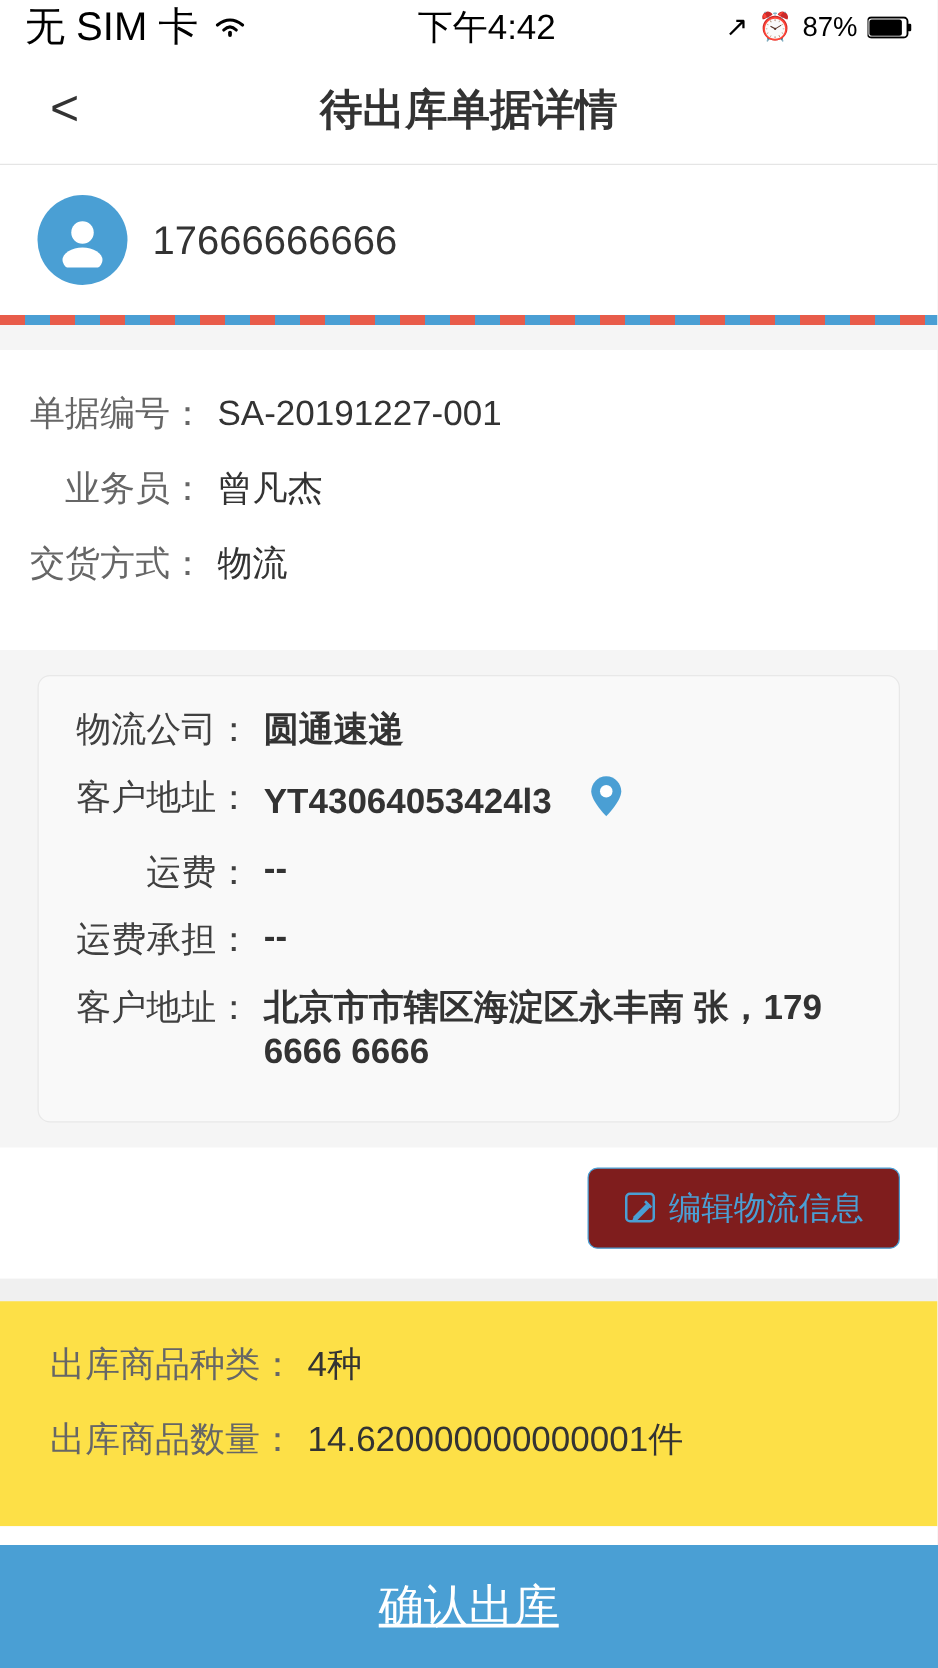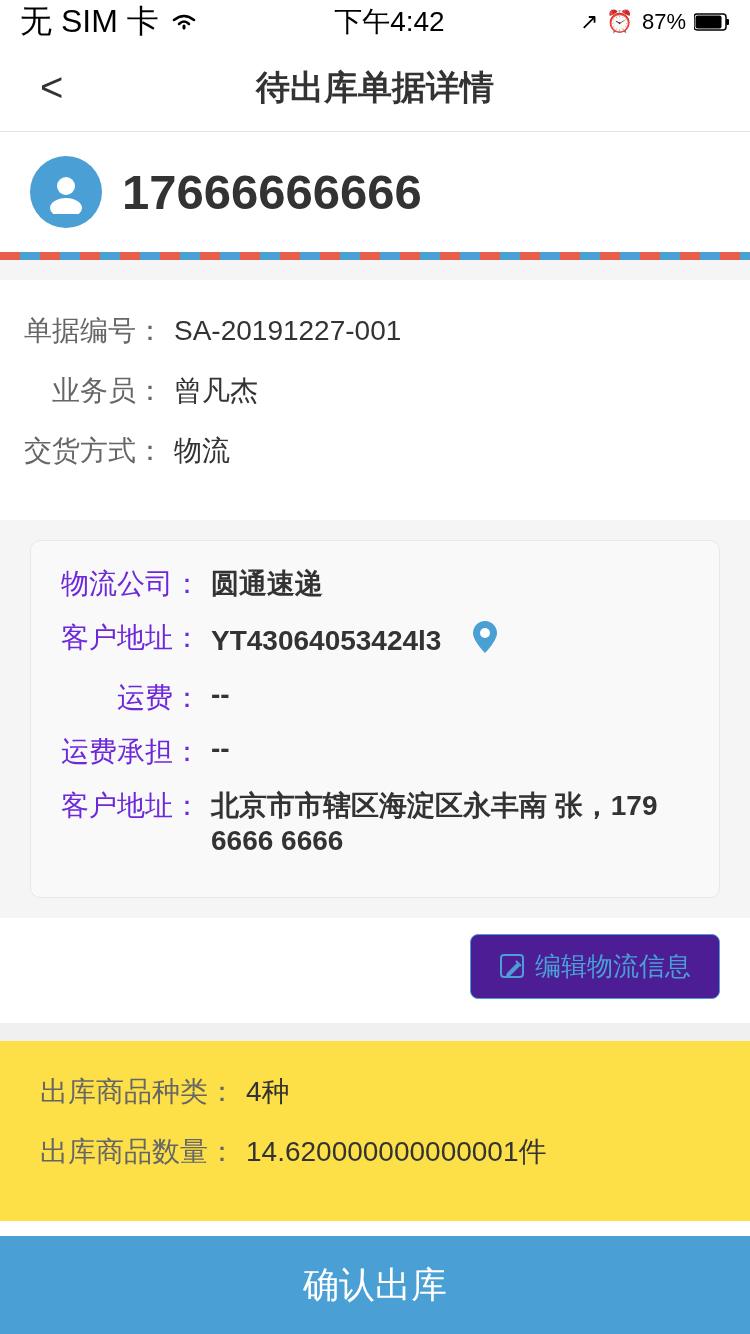--- a/index.html
+++ b/index.html
@@ -66,22 +66,22 @@
       border-radius: 50%;
       background: #4a9fd4;
       display: flex;
       align-items: center;
       justify-content: center;
       color: white;
       font-size: 36px;
       flex-shrink: 0;
     }
     .customer-phone {
-      font-size: 49px;
-      font-weight: 700;
+      font-size: 32px;
+      font-weight: 400;
       color: #333;
     }
 
     
     .dashed-divider {
       height: 8px;
       background: repeating-linear-gradient(
         90deg,
         #e85c4a 0px, #e85c4a 20px,
         #4a9fd4 20px, #4a9fd4 40px
@@ -121,21 +121,21 @@
       margin: 20px 30px;
       padding: 24px 30px;
     }
     .logistics-row {
       display: flex;
       margin-bottom: 16px;
       font-size: 28px;
       align-items: flex-start;
     }
     .logistics-label {
-      color: #6d28d9;
+      color: #404040;
       min-width: 140px;
       text-align: right;
       flex-shrink: 0;
     }
     .logistics-value {
       color: #333;
       margin-left: 10px;
       flex: 1;
       font-weight: bold;
     }
@@ -152,21 +152,21 @@
     
     .action-btn-area {
       background: #fff;
       padding: 16px 30px 24px;
       display: flex;
       justify-content: flex-end;
     }
     .edit-btn {
       border: 1.5px solid #4a9fd4;
       color: #4a9fd4;
-      background: #4c1d95;
+      background: #7f1d1d;
       padding: 14px 28px;
       border-radius: 8px;
       font-size: 26px;
       display: flex;
       align-items: center;
       gap: 8px;
       cursor: pointer;
     }
 
     .section-divider {
@@ -217,20 +217,21 @@
       background: #4a9fd4;
       display: flex;
       align-items: center;
       justify-content: center;
       cursor: pointer;
     }
     .confirm-text {
       color: #fff;
       font-size: 36px;
       font-weight: 500;
+      text-decoration: underline;
     }
   </style>
 </head>
 <body>
 
 <div class="status-bar">
   <div class="status-left">
     <span>无 SIM 卡</span>
     <svg width="30" height="20" viewBox="0 0 30 20">
       <path d="M15 16 Q15 14 15 14" stroke="#000" stroke-width="3" fill="none" stroke-linecap="round"></path>

